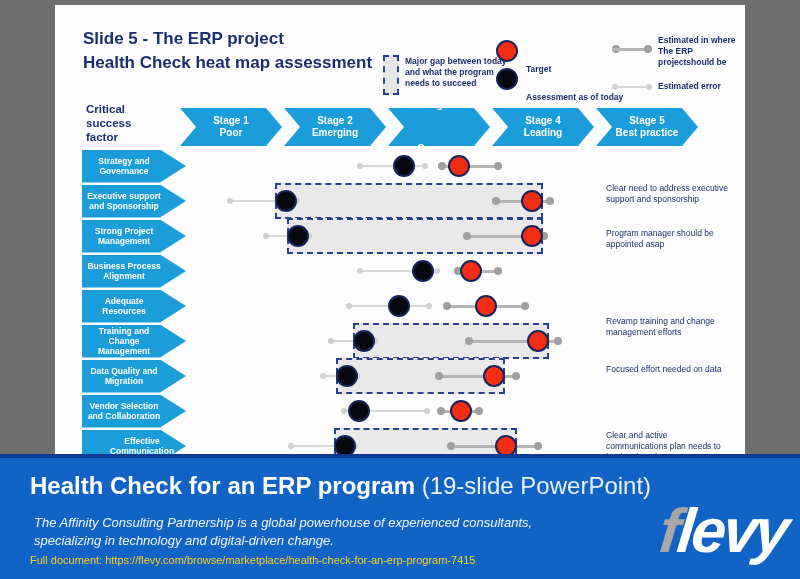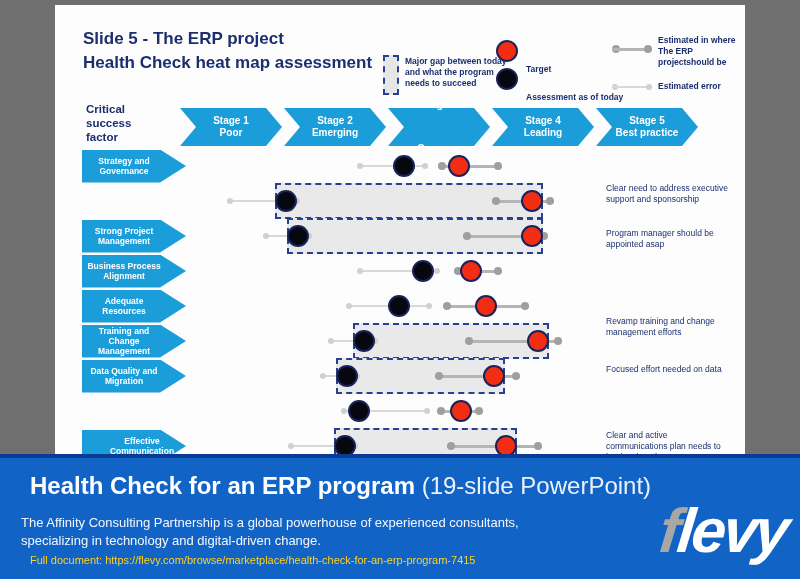--- a/index.html
+++ b/index.html
@@ -52,21 +52,21 @@
   .dot { position:absolute; width:22px; height:22px; border-radius:50%; border:2px solid #18235c; }
   .dot.today { background:#07070f; }
   .dot.target { background:#f32d12; }
   .annotation { position:absolute; left:551px; width:122px; font-size:8.5px; font-weight:normal; color:#1b2f6e; line-height:11px; }
 
   
   .banner { position:absolute; left:0; top:454px; width:800px; height:125px; background:#1263c6; border-top:4px solid #0a3a94; }
   .banner-title { position:absolute; left:30px; top:14px; font-size:24px; color:#ffffff; white-space:nowrap; }
   .banner-title .bold { font-weight:bold; }
   .banner-title .suffix { font-weight:normal; color:#eaf1fb; }
-  .banner-desc { position:absolute; left:21px; top:56px; font-size:13px; color:#f4f8fe; line-height:18px; white-space:pre-line; }
+  .banner-desc { position:absolute; left:34px; top:56px; font-size:13px; color:#f4f8fe; line-height:18px; white-space:pre-line;font-style:italic; }
   .banner-url { position:absolute; left:30px; top:96px; font-size:11px; color:#ffd21f; }
   .logo { position:absolute; right:14px; top:42px; font-size:62px; font-weight:bold; font-style:italic; letter-spacing:-3px; transform:skewX(-6deg); line-height:1; }
   .logo .f { color:#a7a7a7; }
   .logo .rest { color:#ffffff; }
 </style>
 </head>
 <body>
 
 <div class="viewport">
 
@@ -237,34 +237,40 @@
         <div>Stage 4</div>
         <div>Leading</div>
       </div>
       <div class="stage-chevron" style="left: 541px; width: 102px;">
         <div>Stage 5</div>
         <div>Best practice</div>
       </div>
       <div class="factor-arrow" style="top: 144.5px; height: 33px; align-items: center;">
         <div>Strategy and Governance</div>
       </div>
+      <div class="factor-arrow" style="top: 179.5px; height: 33px;">
+        <div>Executive support and Sponsorship</div>
+      </div>
       <div class="factor-arrow" style="top: 214.5px; height: 33px;">
         <div>Strong Project Management</div>
       </div>
       <div class="factor-arrow" style="top: 249.5px; height: 33px;">
         <div>Business Process Alignment</div>
       </div>
       <div class="factor-arrow" style="top: 284.5px; height: 33px;">
         <div>Adequate Resources</div>
       </div>
       <div class="factor-arrow" style="top: 319.5px; height: 33px;">
         <div>Training and Change Management</div>
       </div>
       <div class="factor-arrow" style="top: 354.5px; height: 33px;">
         <div>Data Quality and Migration</div>
+      </div>
+      <div class="factor-arrow" style="top: 389.5px; height: 33px;">
+        <div>Vendor Selection and Collaboration</div>
       </div>
       <div class="factor-arrow" style="top: 424.5px; height: 33px; padding-left: 36px;">
         <div>Effective Communication</div>
       </div>
     </div>
 
   <div class="banner">
     <div class="banner-title">
       <span class="bold">Health Check for an ERP program</span><span class="suffix"> (19-slide PowerPoint)</span>
     </div>

